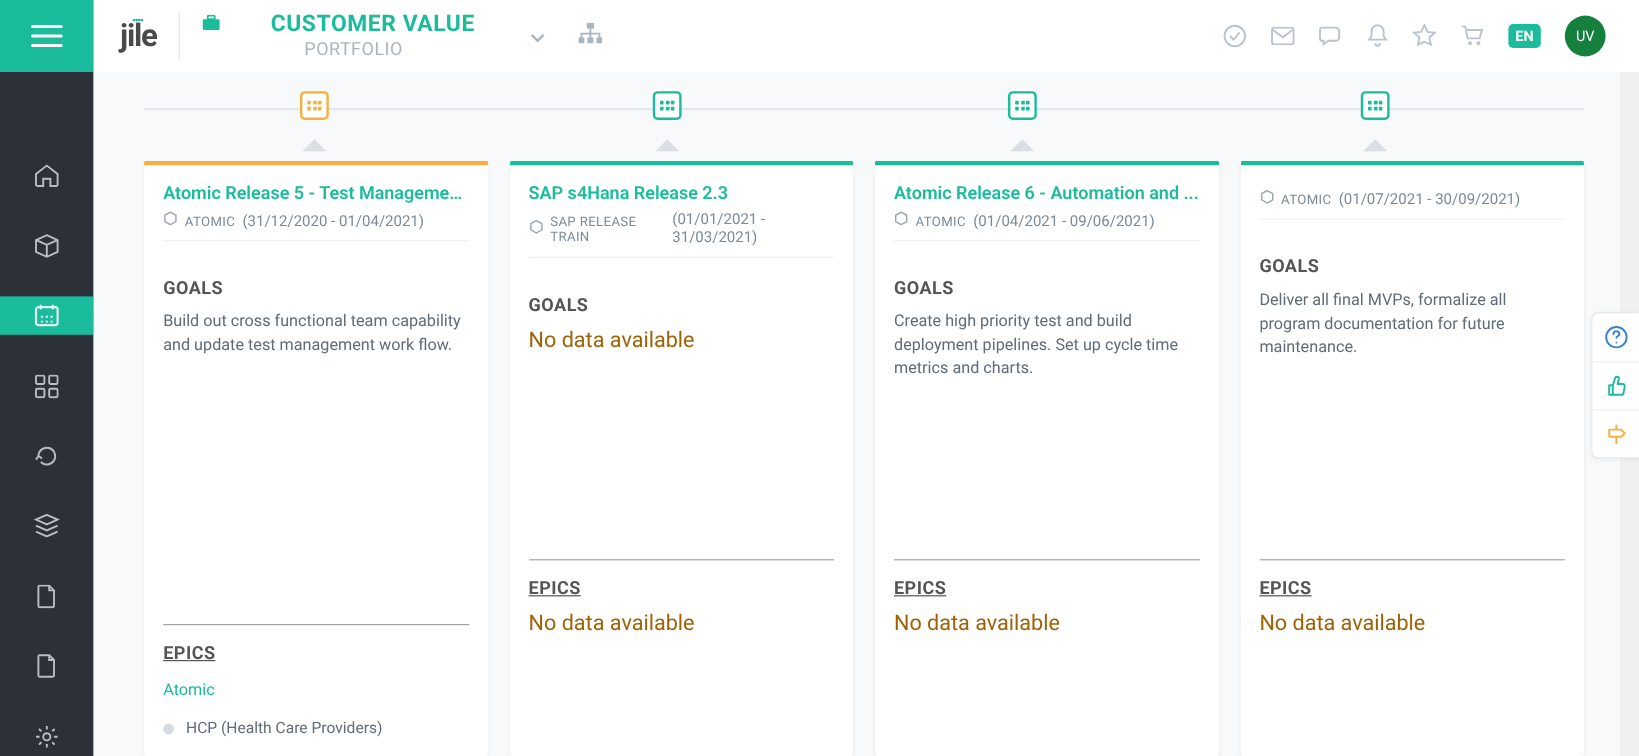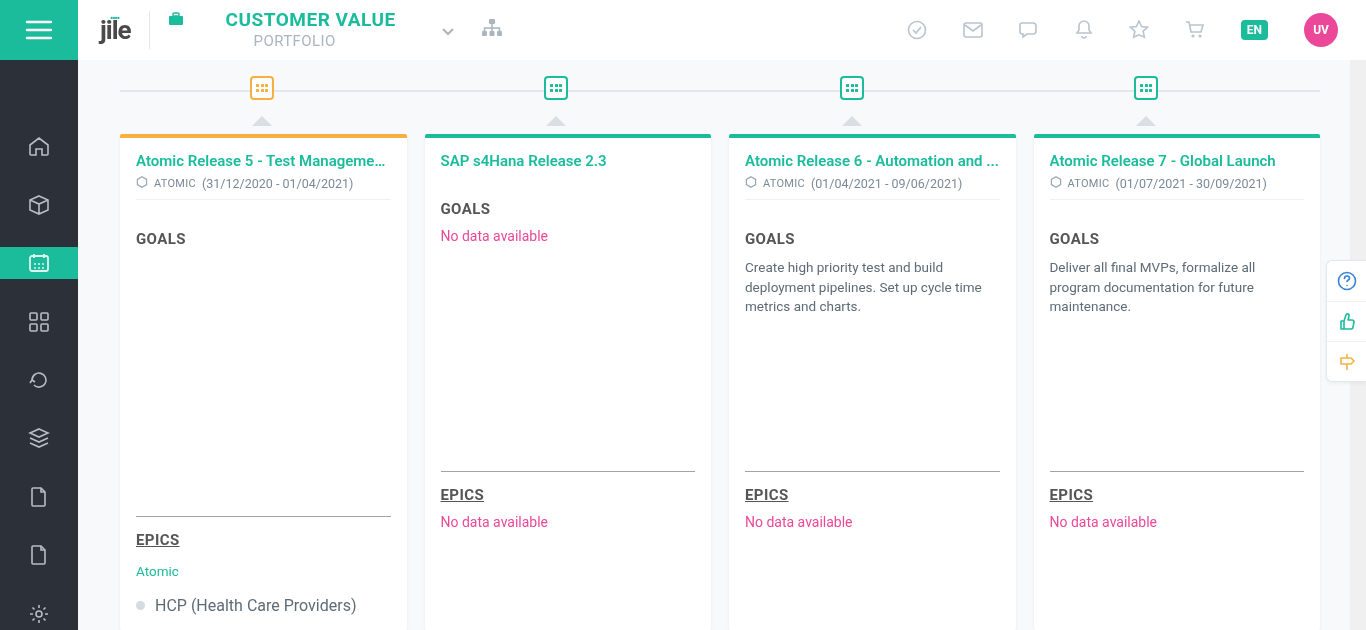--- a/index.html
+++ b/index.html
@@ -14,24 +14,24 @@
   .logo .dots { position:absolute; top:-2px; left:10px; font-size:9px; color:#1abc9c; letter-spacing:-1px;}
   .vbar { width:1px; height:38px; background:#e4e8ec; margin:0 18px; }
   .portfolio-block { display:flex; align-items:flex-start; }
   .suitcase { margin-right:10px; margin-top:2px;}
   .pb-text { display:flex; flex-direction:column; line-height:1.15;}
   .pb-title { color:#1abc9c; font-weight:700; font-size:19px; letter-spacing:.5px;margin-left:32px;}
   .pb-sub { color:#aab5bf; font-size:15px; letter-spacing:.4px; margin-top:2px;text-align:center;}
   .chev-down { margin-left:46px; cursor:pointer;}
   .hier { margin-left:28px; cursor:pointer;}
   .topbar-spacer { flex:1; }
-  .top-icons { display:flex; align-items:center; gap:36px; padding-right:28px;text-align:right;}
+  .top-icons { display:flex; align-items:center; gap:20px; padding-right:28px;text-align:right;}
   .top-icons .ic { cursor:pointer; display:flex; align-items:center; justify-content:center;}
   .lang-badge { background:#1abc9c; color:#fff; font-size:12px; font-weight:700; padding:3px 6px; border-radius:4px; cursor:pointer;}
-  .avatar { width:34px; height:34px; border-radius:50%; background:#ec4899; color:#fff; font-size:12px; font-weight:700; display:flex; align-items:center; justify-content:center; cursor:pointer;}
+  .avatar { width:34px; height:34px; border-radius:50%; background:#15803d; color:#fff; font-size:12px; font-weight:400; display:flex; align-items:center; justify-content:center; cursor:pointer;}
 
   
   .sidebar { position:absolute; top:60px; left:0; width:78px; bottom:0; background:#2c3038; display:flex; flex-direction:column; align-items:center; padding-top:70px; gap:26px;}
   .sb-item { width:78px; height:42px; display:flex; align-items:center; justify-content:center; cursor:pointer; position:relative;}
   .sb-item.active { background:#1abc9c; }
   .sb-item.active::after { content:''; position:absolute; right:-10px; top:50%; transform:translateY(-50%); border:10px solid transparent; border-left-color:#1abc9c;}
   .sb-item svg { opacity:.85;}
 
   
   .content { position:absolute; top:60px; left:78px; right:0; bottom:0; background:#f8f9fa; overflow:hidden;}
@@ -52,26 +52,26 @@
 
   .cards { position:absolute; top:74px; left:42px; right:46px; bottom:0; display:flex; gap:18px;}
   .card { flex:1; background:#fff; border-radius:2px; box-shadow:0 1px 3px rgba(0,0,0,.06); border-top:4px solid #1abc9c; padding:14px 16px 10px; overflow:hidden; display:flex; flex-direction:column;}
   .card.c0 { border-top-color:#f5b041;}
   .card-title { color:#1abc9c; font-weight:600; font-size:15px; white-space:nowrap; overflow:hidden; text-overflow:ellipsis; cursor:pointer;}
   .card-sub { display:flex; align-items:center; gap:6px; margin-top:6px; padding-bottom:8px; border-bottom:1px solid #eef1f3; color:#7b8a99; font-size:12.5px;}
   .card-sub .subname { letter-spacing:.3px; font-size:11px;}
   .card-sub .hex { display:inline-block;}
   .sect-h { font-weight:700; color:#555; font-size:15px; letter-spacing:.4px; margin-top:30px;}
   .sect-body { color:#5f6b76; font-size:13.5px; line-height:1.45; margin-top:10px;}
-  .nodata { color:#ec4899; font-size:14px; margin-top:10px;}
+  .nodata { color:#a16207; font-size:18px; margin-top:10px;}
   .epics-sect { margin-top:auto; padding-top:12px; }
   .epics-sect .sect-h { margin-top:0; padding-top:14px; border-top:1px solid #a3a3a3;text-decoration:underline;}
   .group-name { color:#1abc9c; font-size:13.5px; margin-top:14px; cursor:pointer;}
   .epic-list { list-style:none; margin-top:12px;}
-  .epic-list li { display:flex; align-items:center; gap:10px; color:#5f6b76; font-size:16px; padding:5px 0; cursor:pointer;}
+  .epic-list li { display:flex; align-items:center; gap:10px; color:#5f6b76; font-size:13px; padding:5px 0; cursor:pointer;}
   .epic-list li .dot { width:9px; height:9px; border-radius:50%; background:#d4dbe1;}
 
   
   .right-tray { position:absolute; top:260px; right:0; width:40px; background:#fff; border:1px solid #e4e8ec; border-right:none; border-radius:6px 0 0 6px; box-shadow:0 1px 4px rgba(0,0,0,.06); display:flex; flex-direction:column; z-index:6;}
   .right-tray .tr-item { height:40px; display:flex; align-items:center; justify-content:center; cursor:pointer;}
   .right-tray .tr-item + .tr-item { border-top:1px solid #eef1f3;}
 
   
   .sb-track { position:absolute; top:0; right:0; width:16px; height:100%; background:#f0f0f0;}
   .sb-thumb { position:absolute; right:2px; top:6px; width:12px; height:10px; background:#c3c9ce; border-radius:2px;}
@@ -271,34 +271,42 @@
     <div class="card c0">
       <div class="card-title">Atomic Release 5 - Test Management...</div>
       <div class="card-sub">
         <span class="hex"><svg width="12" height="12" viewBox="0 0 12 12">
               <path d="M6 .8l4.6 2.6v5.2L6 11.2 1.4 8.6V3.4L6 .8z" fill="none" stroke="#9aa6b1" stroke-width="1.2"></path>
             </svg></span>
         <span class="subname">ATOMIC</span>
         <span>(31/12/2020 - 01/04/2021)</span>
       </div>
       <div class="sect-h">GOALS</div>
+      <div class="sect-body">Build out cross functional team capability and update test management work flow.</div>
       <div class="epics-sect">
         <div class="sect-h">EPICS</div>
         <div class="group-name">Atomic</div>
         <ul class="epic-list">
           <li>
               <span class="dot"></span>
               <span>HCP (Health Care Providers)</span>
             </li>
         </ul>
       </div>
     </div>
 
     <div class="card">
       <div class="card-title">SAP s4Hana Release 2.3</div>
+      <div class="card-sub">
+        <span class="hex"><svg width="12" height="12" viewBox="0 0 12 12">
+              <path d="M6 .8l4.6 2.6v5.2L6 11.2 1.4 8.6V3.4L6 .8z" fill="none" stroke="#9aa6b1" stroke-width="1.2"></path>
+            </svg></span>
+        <span class="subname">SAP RELEASE TRAIN</span>
+        <span>(01/01/2021 - 31/03/2021)</span>
+      </div>
       <div class="sect-h">GOALS</div>
       <div class="nodata">No data available</div>
       <div class="epics-sect">
         <div class="sect-h">EPICS</div>
         <div class="nodata">No data available</div>
         <div style="height:90px"></div>
       </div>
     </div>
 
     <div class="card">
@@ -313,21 +321,20 @@
       <div class="sect-h">GOALS</div>
       <div class="sect-body">Create high priority test and build deployment pipelines.  Set up cycle time metrics and charts.</div>
       <div class="epics-sect">
         <div class="sect-h">EPICS</div>
         <div class="nodata">No data available</div>
         <div style="height:90px"></div>
       </div>
     </div>
 
     <div class="card">
-      <div class="card-title">Atomic Release 7 - Global Launch</div>
       <div class="card-sub">
         <span class="hex"><svg width="12" height="12" viewBox="0 0 12 12">
               <path d="M6 .8l4.6 2.6v5.2L6 11.2 1.4 8.6V3.4L6 .8z" fill="none" stroke="#9aa6b1" stroke-width="1.2"></path>
             </svg></span>
         <span class="subname">ATOMIC</span>
         <span>(01/07/2021 - 30/09/2021)</span>
       </div>
       <div class="sect-h">GOALS</div>
       <div class="sect-body">Deliver all final MVPs, formalize all program documentation for future maintenance.</div>
       <div class="epics-sect">

